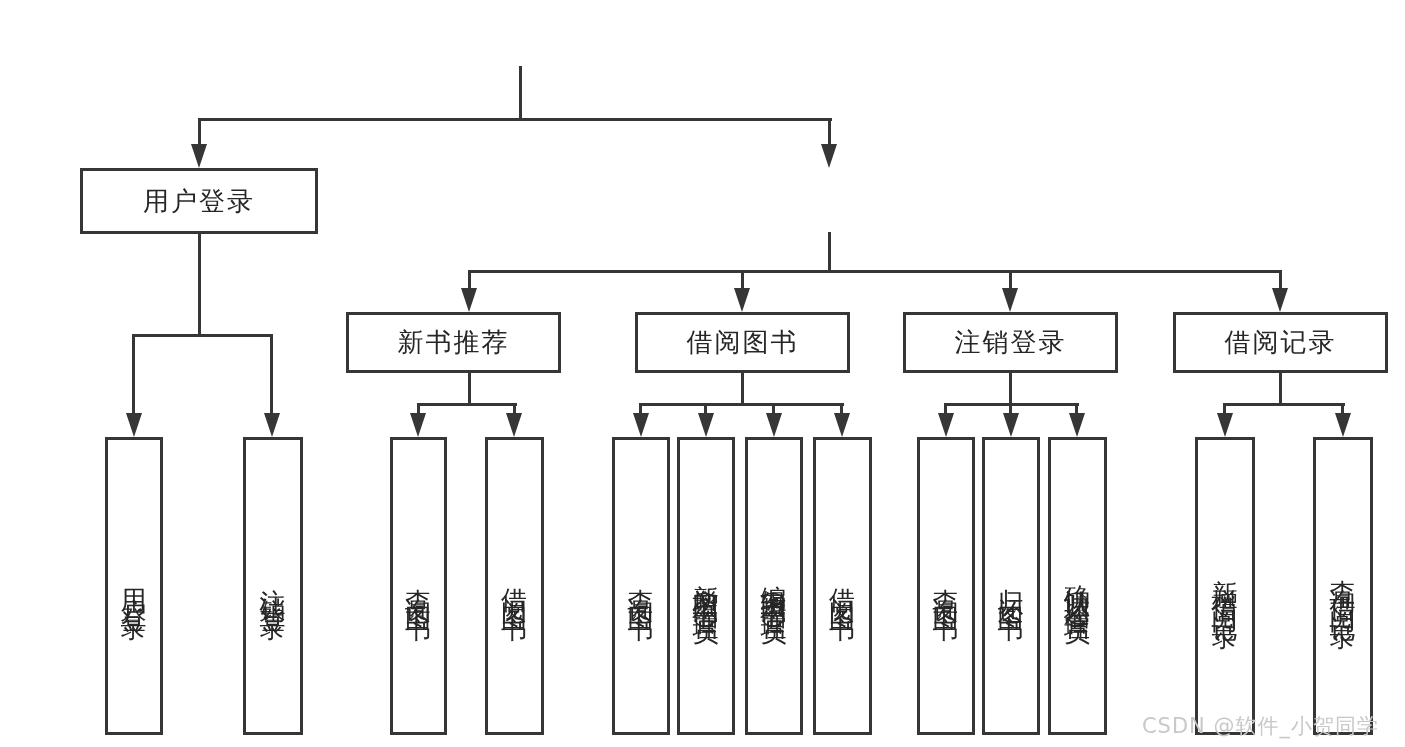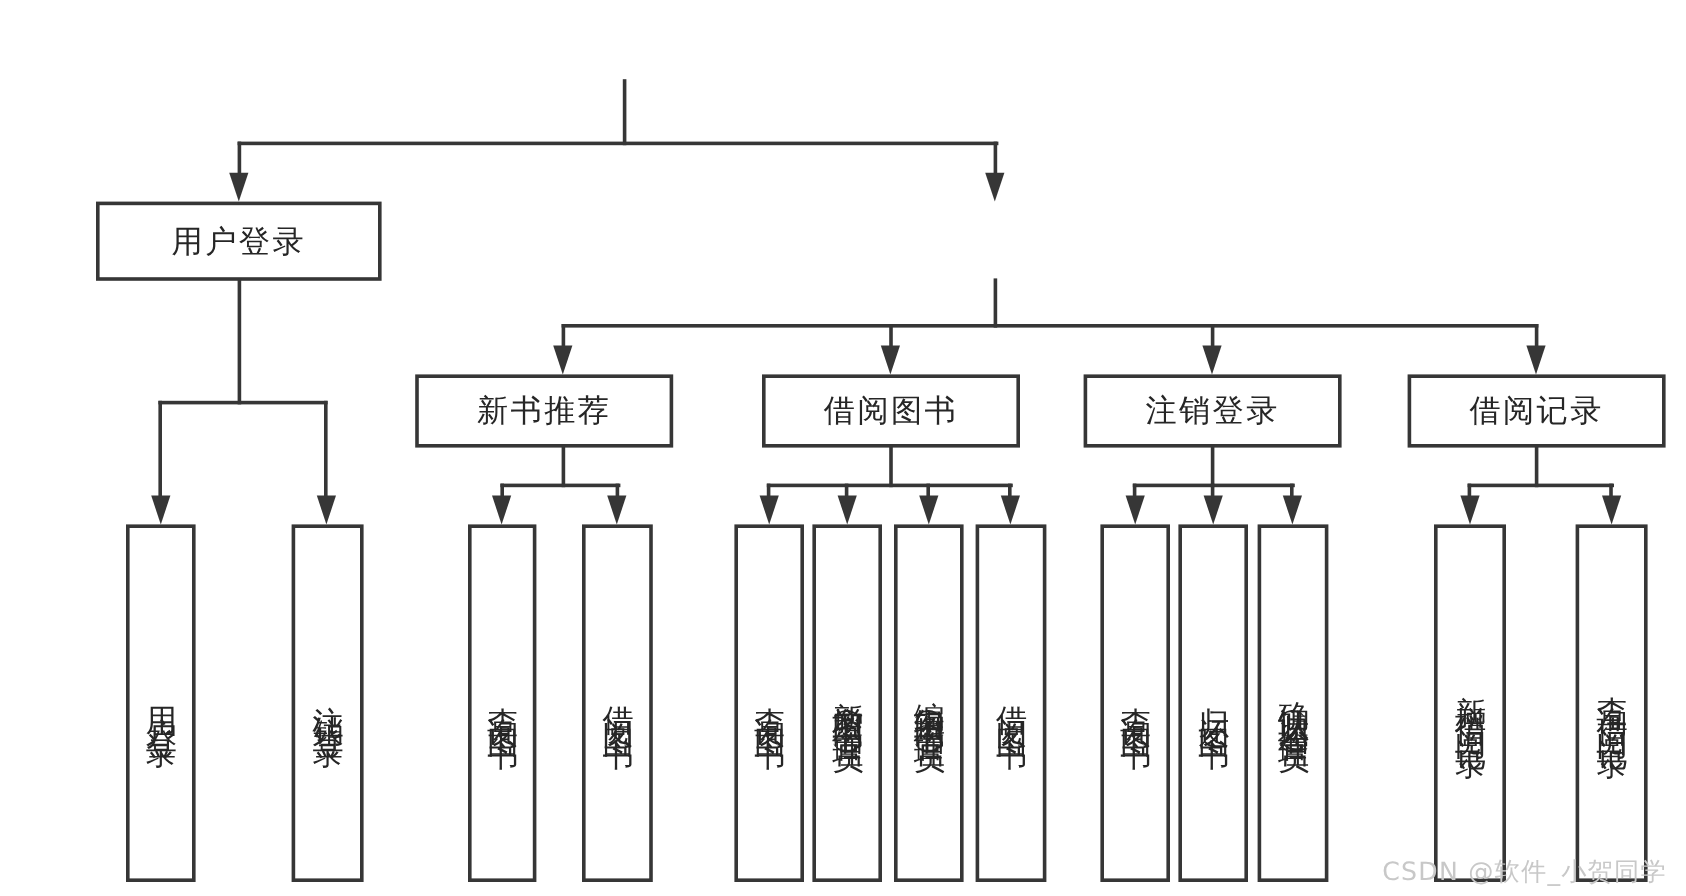--- a/index.html
+++ b/index.html
@@ -22,21 +22,21 @@
   .long .vlbl{letter-spacing:5px;}
   .vline,.hline{position:absolute;background:var(--line,#363636);}
   .vline{width:3px;}
   .hline{height:3px;}
   .arrow{
     position:absolute;width:0;height:0;
     border-left:8px solid transparent;border-right:8px solid transparent;
     border-top:24px solid var(--line,#363636);
   }
   .watermark{
-    position:absolute;right:16px;bottom:7px;
+    position:absolute;right:26px;bottom:7px;
     font-size:21px;letter-spacing:1px;color:var(--watermark,#c8c8c8);
     white-space:nowrap;
   }
 </style>
 </head>
 <body>
 
 <div class="stage">
 
 

